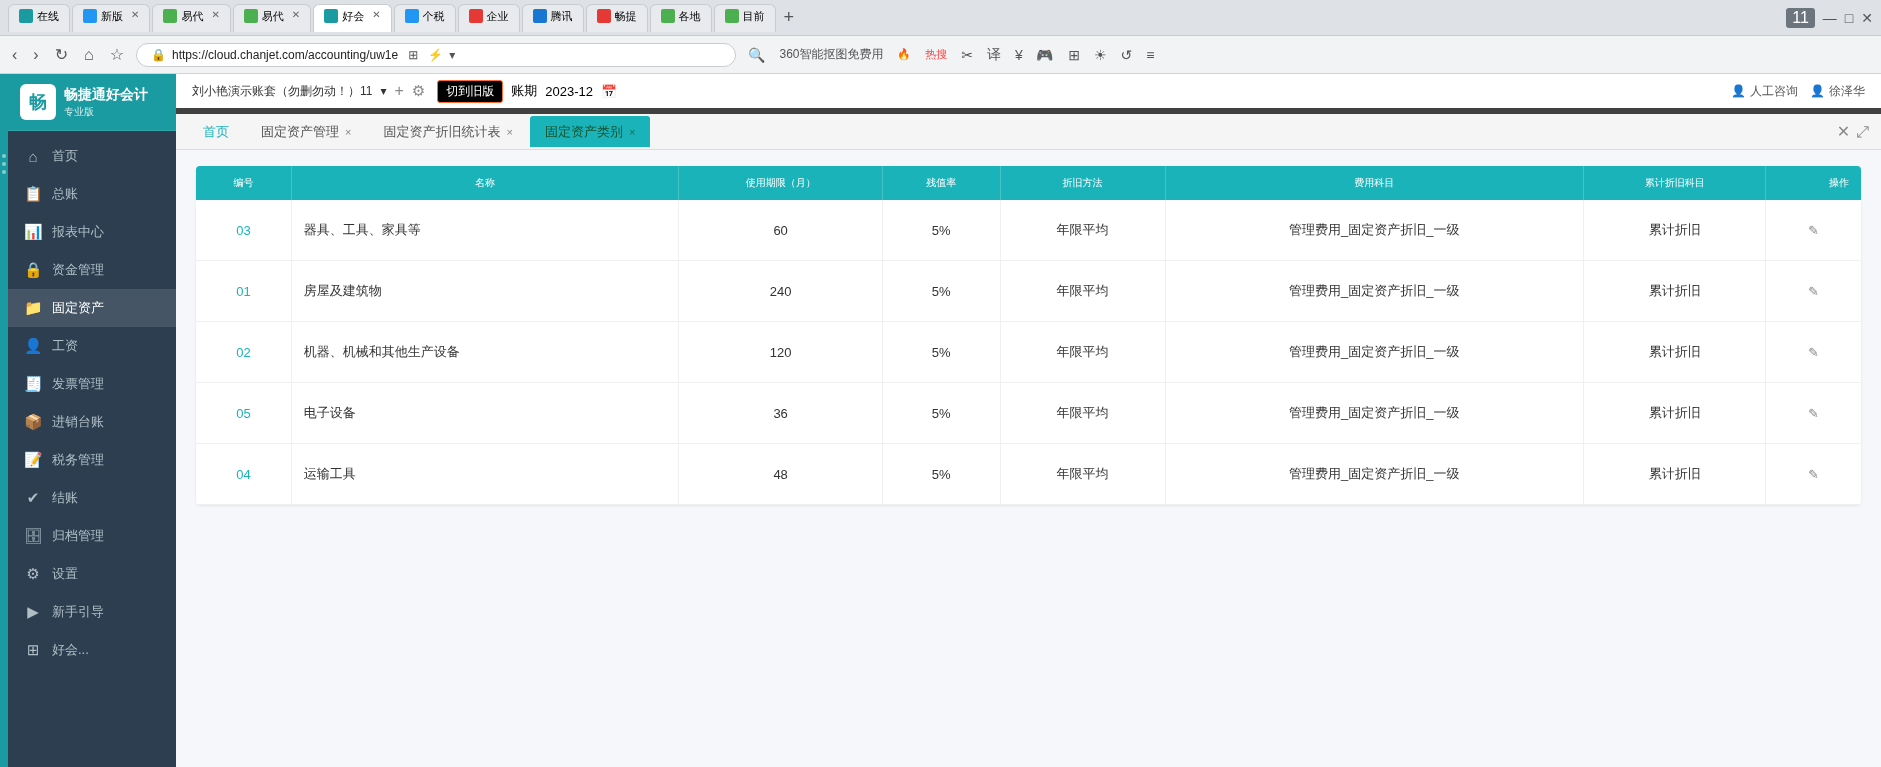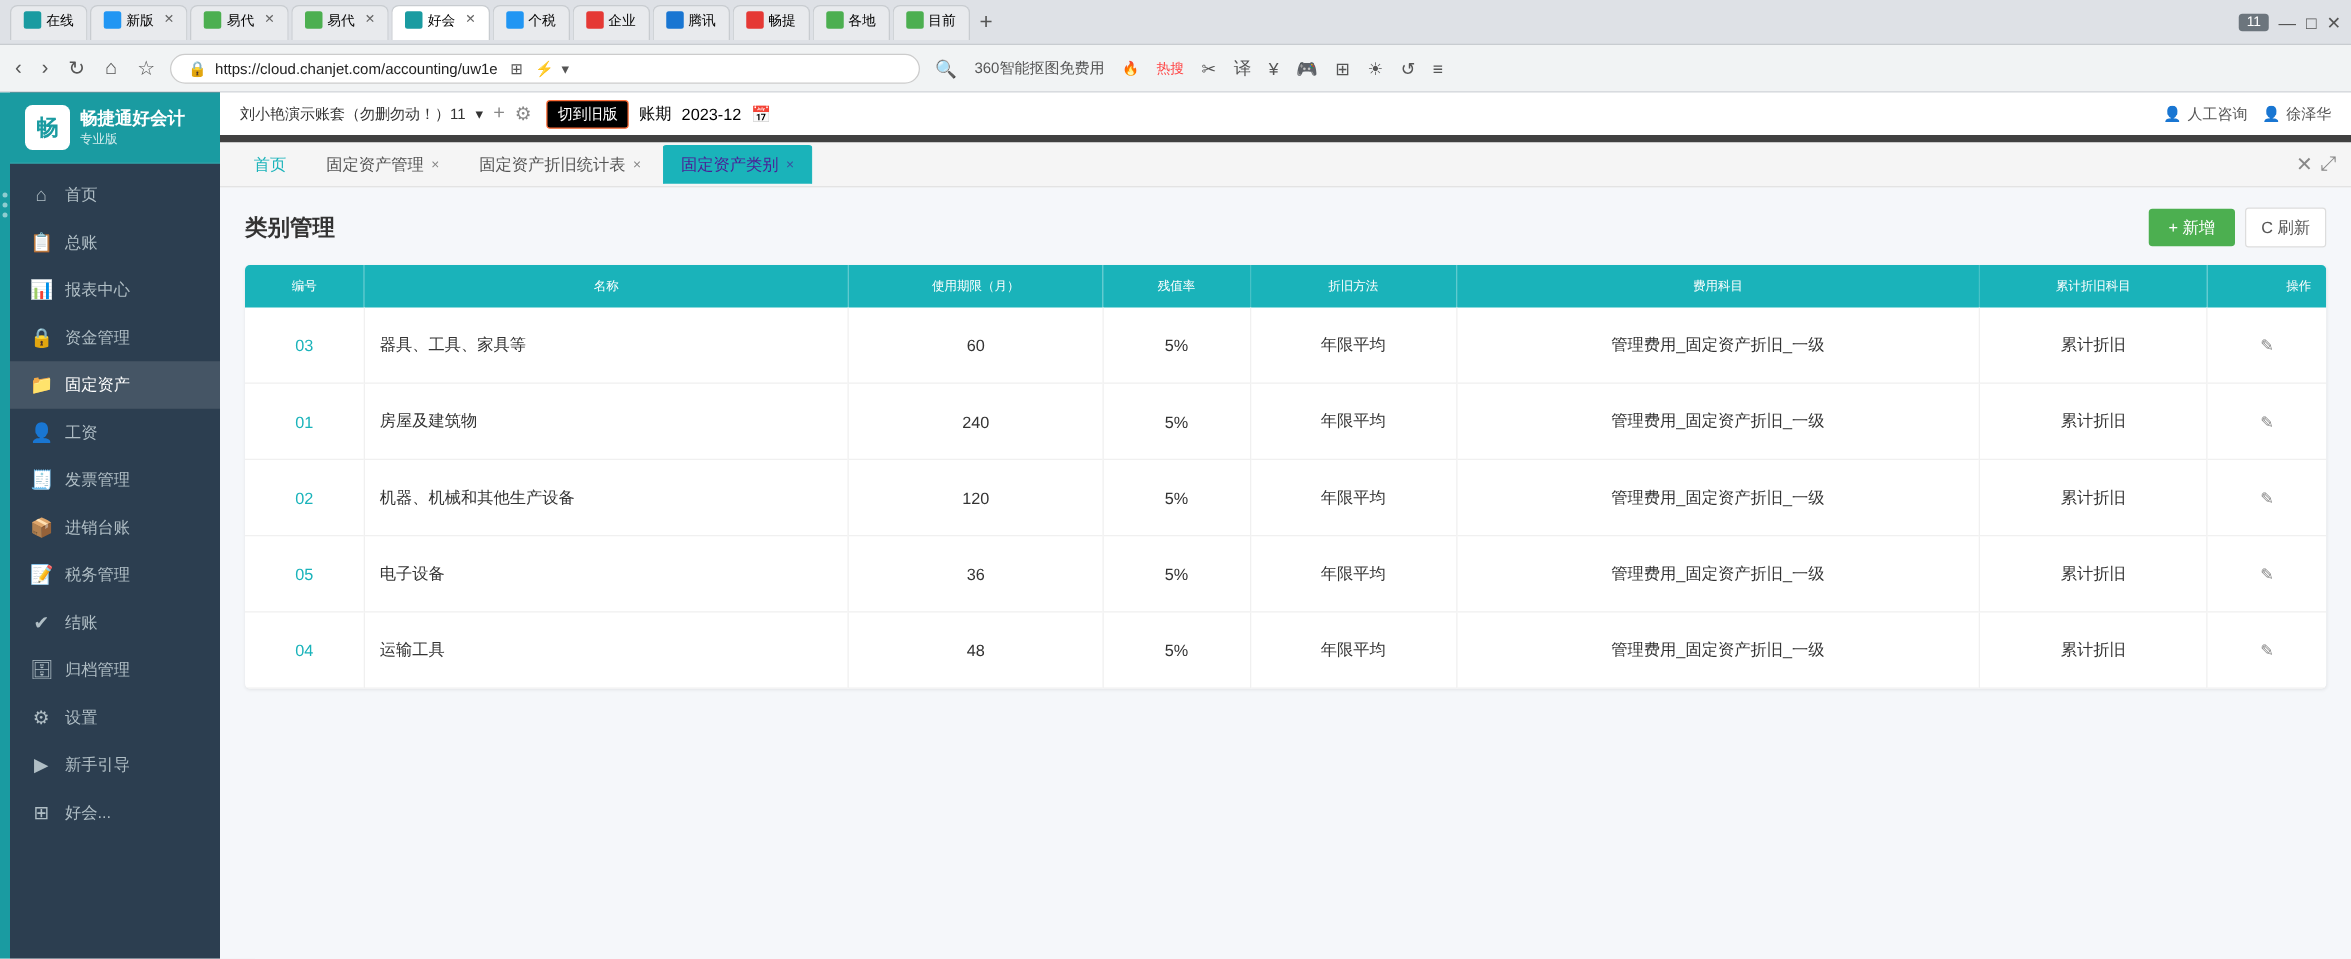--- a/index.html
+++ b/index.html
@@ -159,21 +159,21 @@
       border-bottom: none;
       display: flex;
       align-items: center;
       gap: 6px;
       border-radius: 3px 3px 0 0;
       background: transparent;
       margin-right: 2px;
     }
     .page-tab.active {
       background: #1ab3ba;
-      color: #4c1d95;
+      color: #14532d;
       border-color: #1ab3ba;
     }
     .page-tab .close-btn { font-size: 11px; color: inherit; opacity: 0.7; }
     .tab-actions { margin-left: auto; display: flex; align-items: center; gap: 6px; }
 
     
     .main-content { flex: 1; padding: 16px 20px; overflow-y: auto; background: #f5f7fa; }
 
     .page-header {
       display: flex;
@@ -307,21 +307,21 @@
       <span style="width:14px;height:14px;background:#4CAF50;border-radius:2px;display:inline-block;flex-shrink:0;"></span>
       <span>各地</span>
     </div>
     <div class="browser-tab">
       <span style="width:14px;height:14px;background:#4CAF50;border-radius:2px;display:inline-block;flex-shrink:0;"></span>
       <span>目前</span>
     </div>
     <span style="font-size:18px;color:#555;cursor:pointer;padding:0 6px;">+</span>
   </div>
   <div style="display:flex;align-items:center;gap:8px;margin-left:auto;">
-    <span style="background:#6c757d;color:#fff;border-radius:3px;padding:1px 6px;font-size:11px;">11</span>
+    <span style="background:#6c757d;color:#fff;border-radius:3px;padding:1px 6px;font-size:16px;">11</span>
     <span style="cursor:pointer;font-size:14px;color:#555;">—</span>
     <span style="cursor:pointer;font-size:14px;color:#555;">□</span>
     <span style="cursor:pointer;font-size:14px;color:#555;">✕</span>
   </div>
 </div>
 
 <div class="address-bar-row">
   <button class="nav-btn">‹</button>
   <button class="nav-btn">›</button>
   <button class="nav-btn">↻</button>
@@ -469,27 +469,20 @@
         <span>固定资产类别</span>
         <span class="close-btn">×</span>
       </div>
       <div class="tab-actions">
         <span style="font-size:16px;color:#888;cursor:pointer;">✕</span>
         <span style="font-size:16px;color:#888;cursor:pointer;">⤢</span>
       </div>
     </div>
 
     <div class="main-content">
-      <div class="page-header">
-        <h2 class="page-title">类别管理</h2>
-        <div class="header-actions">
-          <button class="btn-add">+ 新增</button>
-          <button class="btn-refresh">C 刷新</button>
-        </div>
-      </div>
 
       <table class="data-table">
         <thead>
           <tr>
             <th>编号</th>
             <th>名称</th>
             <th>使用期限（月）</th>
             <th>残值率</th>
             <th>折旧方法</th>
             <th>费用科目</th>

